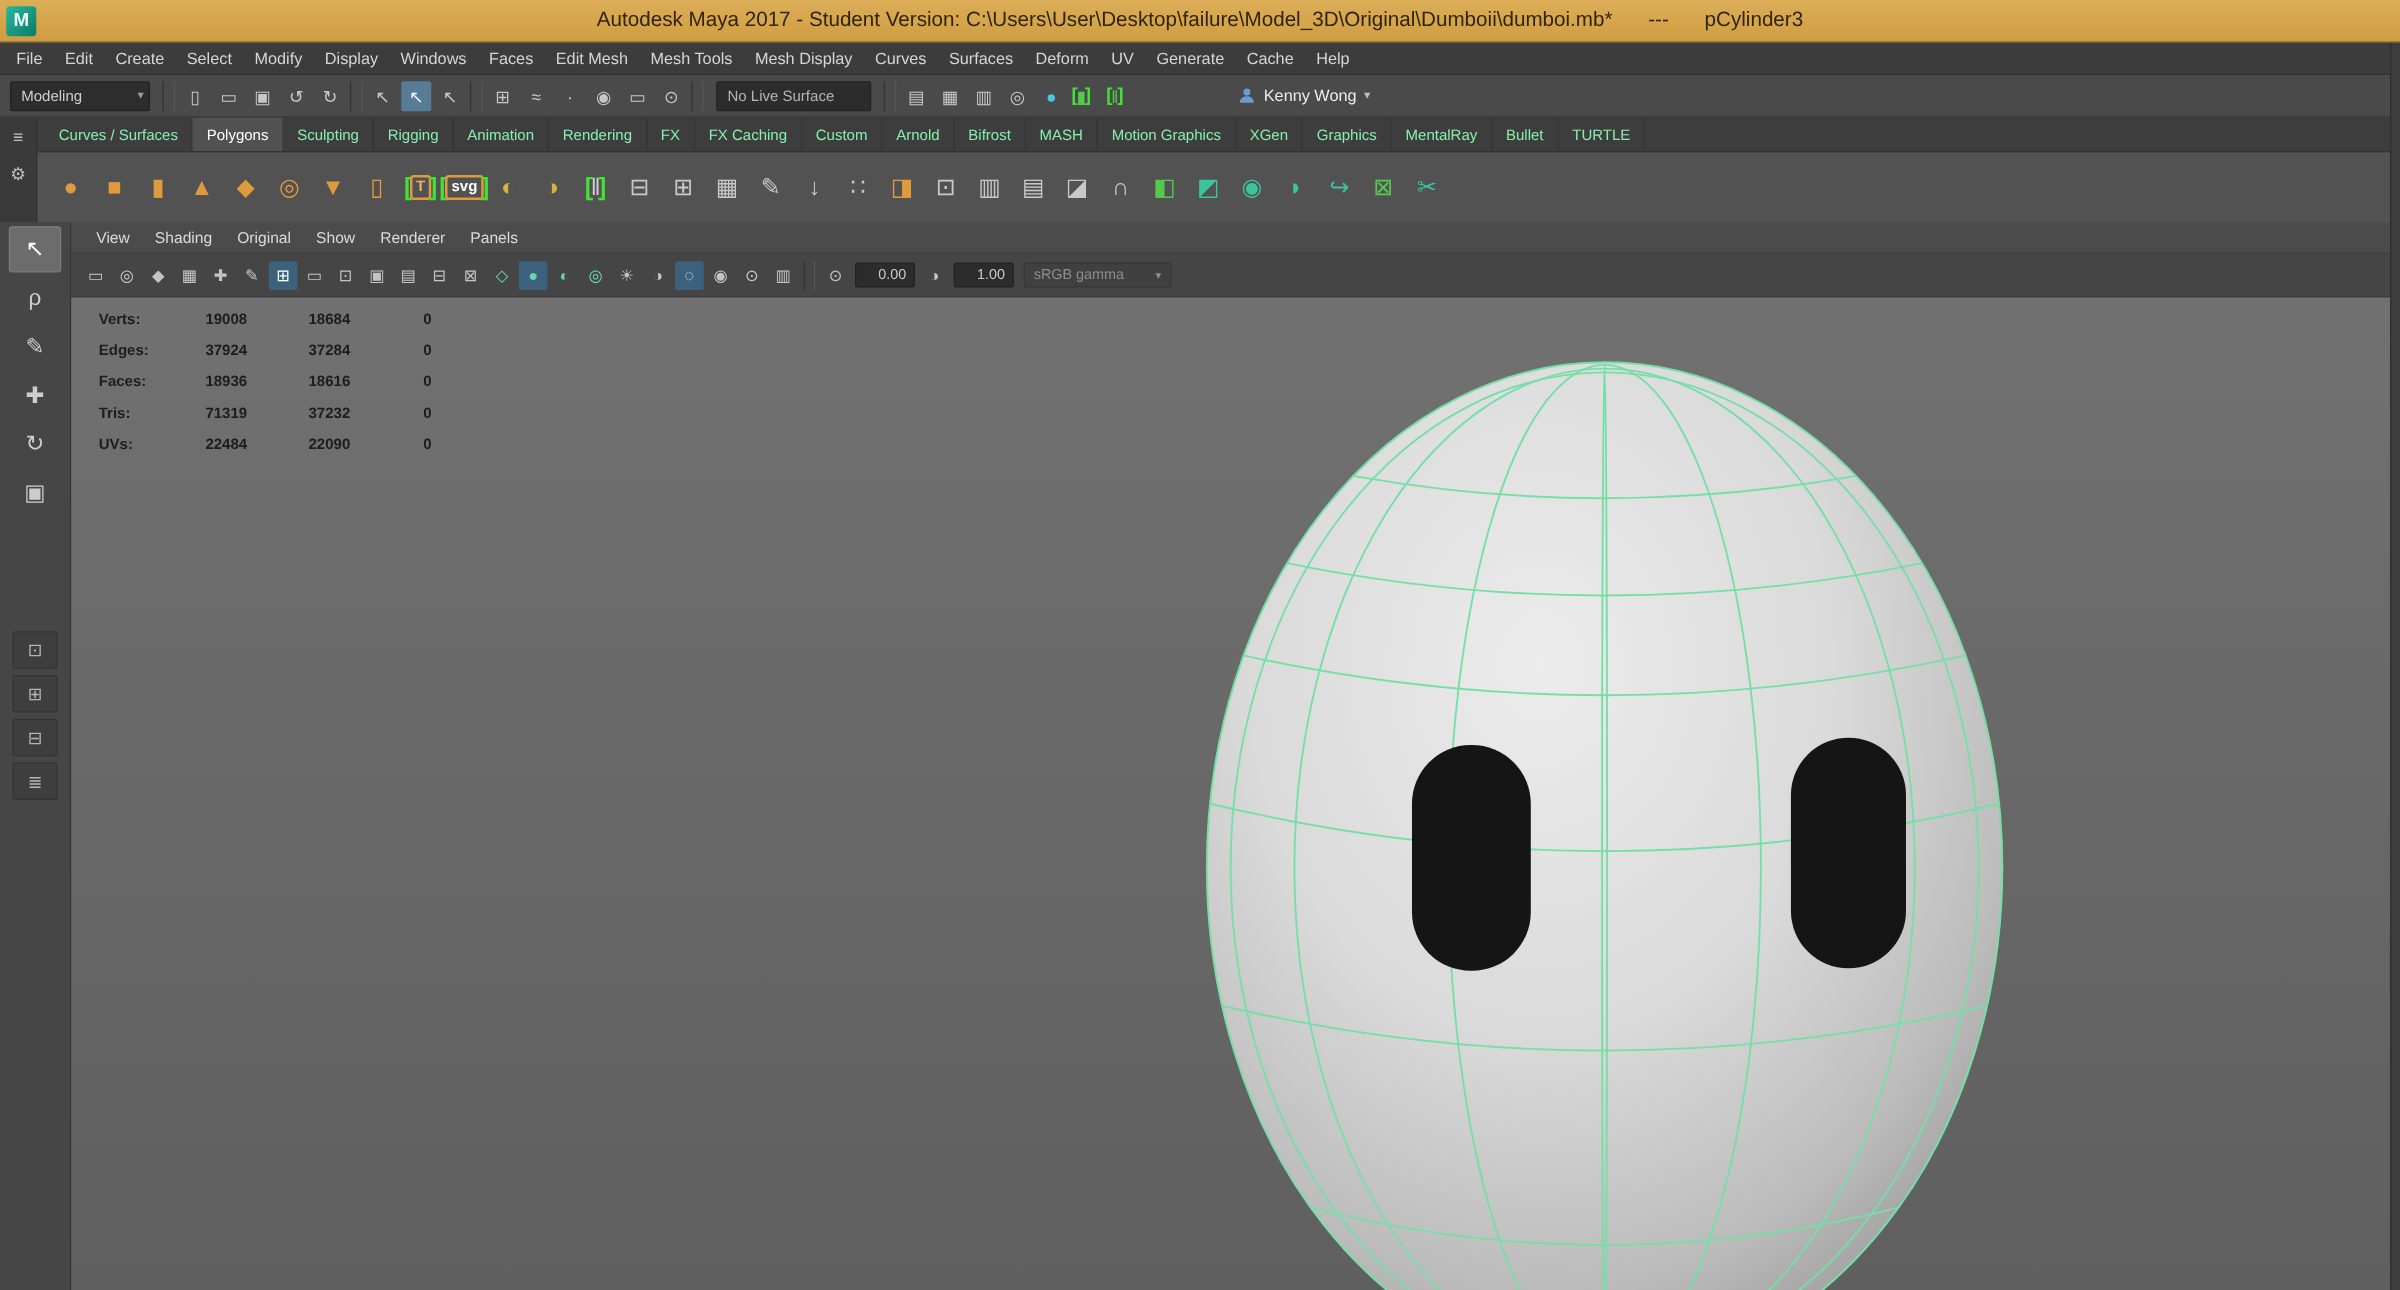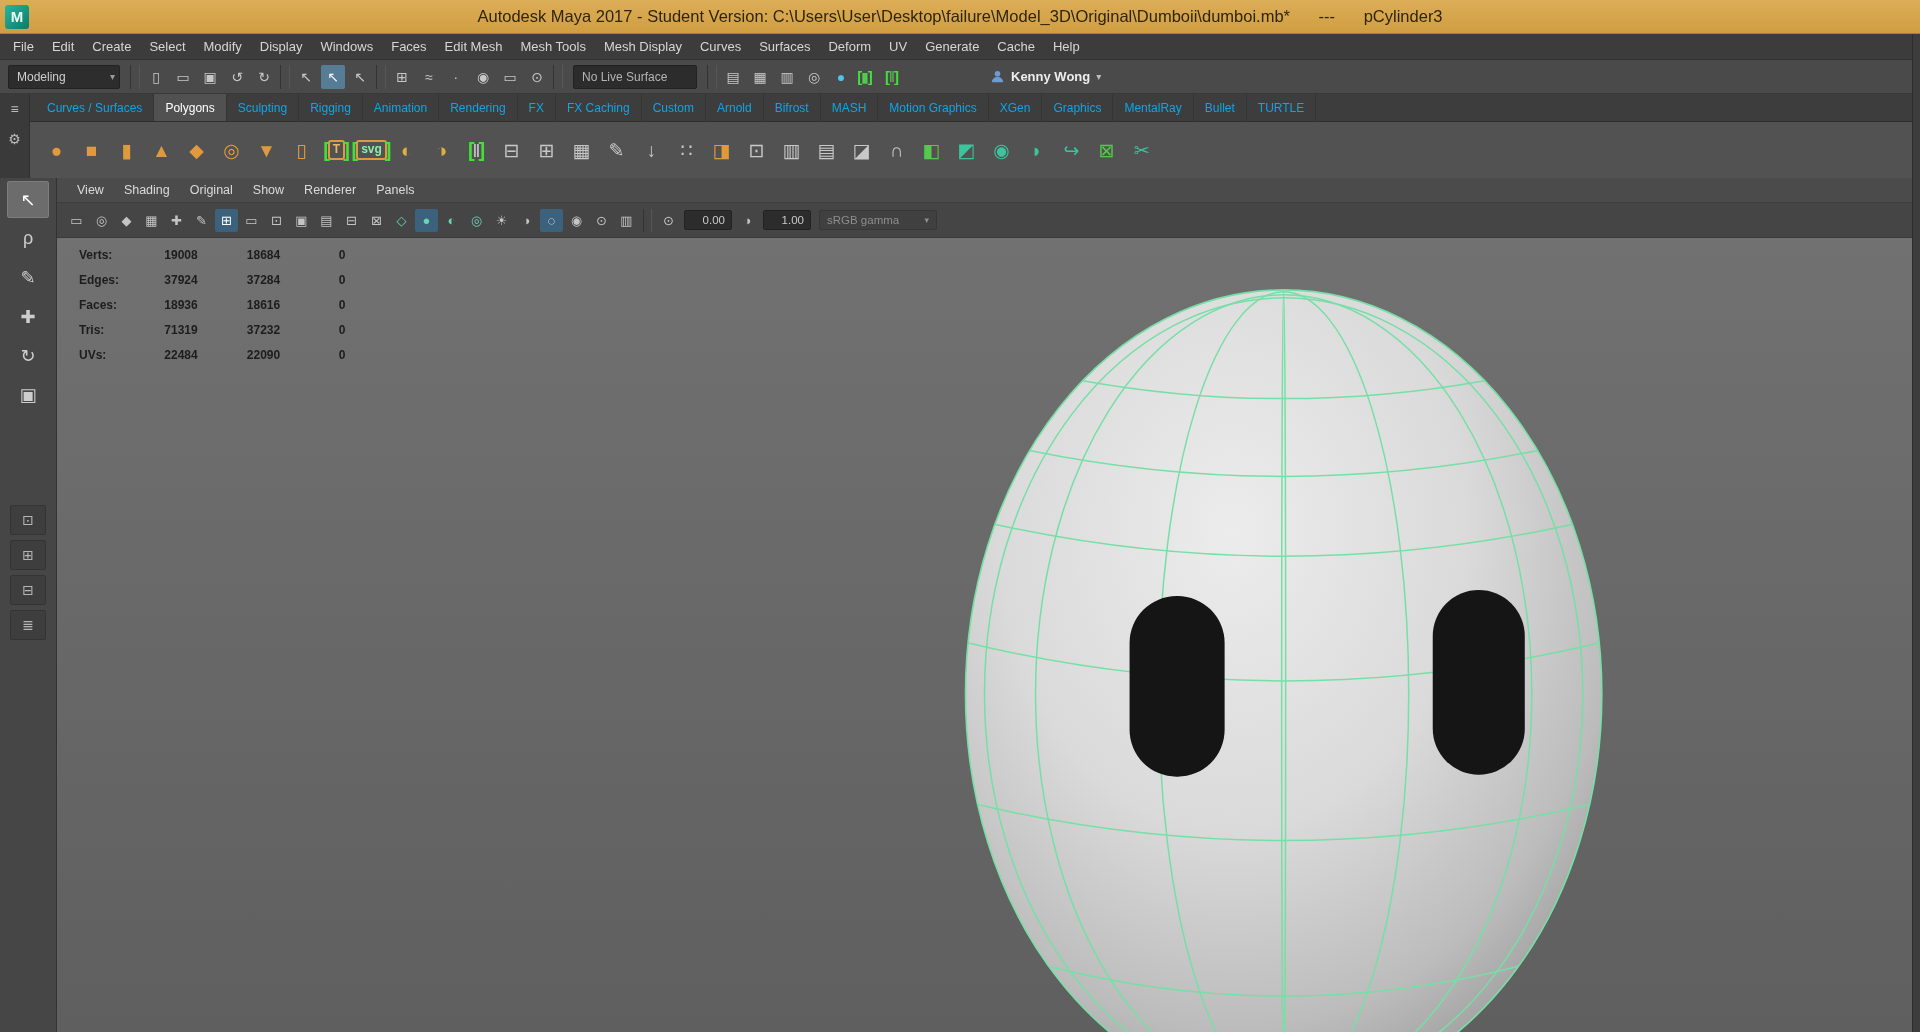--- a/index.html
+++ b/index.html
@@ -34,32 +34,32 @@
   .sl-icon{width:24px;height:24px;border-radius:2px;display:flex;align-items:center;
     justify-content:center;font-size:14px;color:#c7c7c7}
   .sl-icon .glyph{line-height:1}
   .sl-icon.active{background:var(--active-blue,#567c96);color:#f0f6fa}
   .sl-icon .bracket{display:none}
   .sl-icon.bracketed .bracket{display:inline;color:var(--bracket-green,#43e038);font-weight:bold;
     font-size:15px;margin:0 -1px}
   .text-field{height:22px;min-width:106px;margin:0 6px;background:#2c2c2c;border:1px solid #222;
     border-radius:2px;color:#b4b4b4;font-size:12px;display:flex;align-items:center;padding:0 8px}
   .user-chip{margin-left:86px;display:flex;align-items:center;gap:6px;color:#ededed;
-    font-size:13px;font-weight:bold}
+    font-size:13px;font-weight:normal}
   .user-chip .chev{font-size:10px;color:#bdbdbd}
 
   
   .shelfblock{position:absolute;left:0;top:94px;width:100%;height:84px;display:flex}
   .shelf-side{width:30px;background:#3a3a3a;border-right:1px solid #2f2f2f;display:flex;
     flex-direction:column;align-items:center;padding-top:8px;gap:16px;box-sizing:border-box}
   .side-icon{color:#bdbdbd;font-size:14px;line-height:1}
   .shelf-main{flex:1;display:flex;flex-direction:column;min-width:0}
   .shelf-tabs{height:27px;background:#3d3d3d;border-bottom:1px solid #2f2f2f;display:flex;
     align-items:stretch;padding-left:6px;overflow:hidden}
-  .shelf-tab{padding:0 11px;font-size:12px;color:#0ea5e9;display:flex;align-items:center;
+  .shelf-tab{padding:0 11px;font-size:12px;color:#86efac;display:flex;align-items:center;
     border-right:1px solid #353535;white-space:nowrap}
   .shelf-tab.active{background:#515151;color:#fff}
   .shelf-icons{flex:1;background:#525252;display:flex;align-items:center;padding-left:10px;
     gap:2px;overflow:hidden}
   .shelf-icon{width:33px;height:40px;display:flex;align-items:center;justify-content:center;font-size:19px}
   .shelf-icon .glyph{line-height:1}
   .shelf-icon .bracket{display:none}
   .shelf-icon.bracketed .bracket{display:inline;color:var(--bracket-green,#43e038);
     font-weight:bold;font-size:20px;margin:0 -2px}
   .shelf-icon.boxed .glyph{border:2px solid #e09a3e;color:#eeb362;font-weight:bold;
@@ -418,21 +418,21 @@
           </div>
 
           <div class="shelf-icon bracketed boxed">
             <span class="bracket">[</span>
             <span class="glyph" style="color: rgb(238, 179, 98);">T</span>
             <span class="bracket">]</span>
           </div>
 
           <div class="shelf-icon bracketed boxed">
             <span class="bracket">[</span>
-            <span class="glyph" style="color: #86efac;">svg</span>
+            <span class="glyph" style="color: #ffffff;">svg</span>
             <span class="bracket">]</span>
           </div>
 
           <div class="shelf-icon">
 
             <span class="glyph" style="color: rgb(216, 177, 63);">◐</span>
 
           </div>
 
           <div class="shelf-icon">

